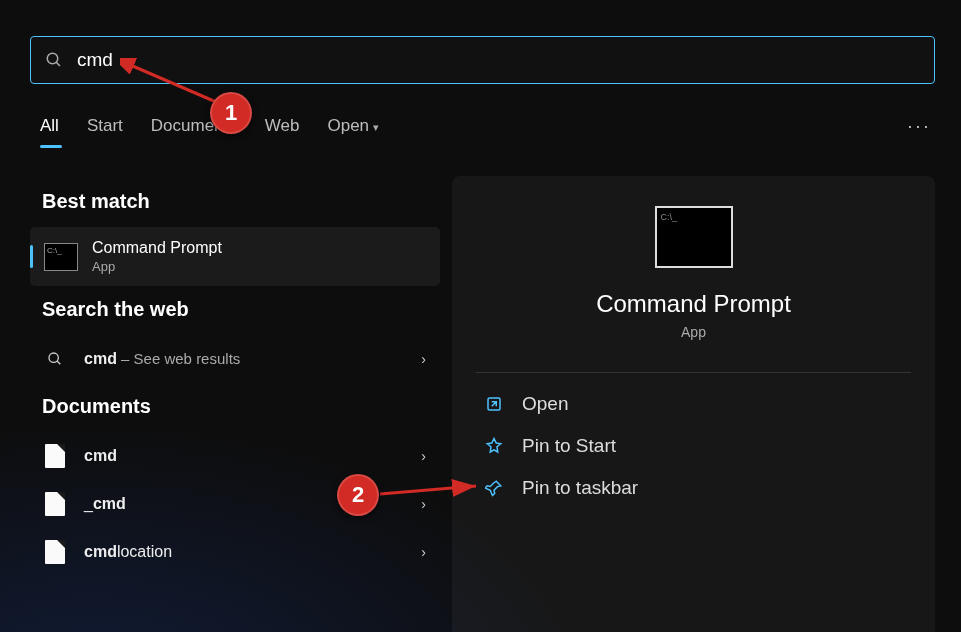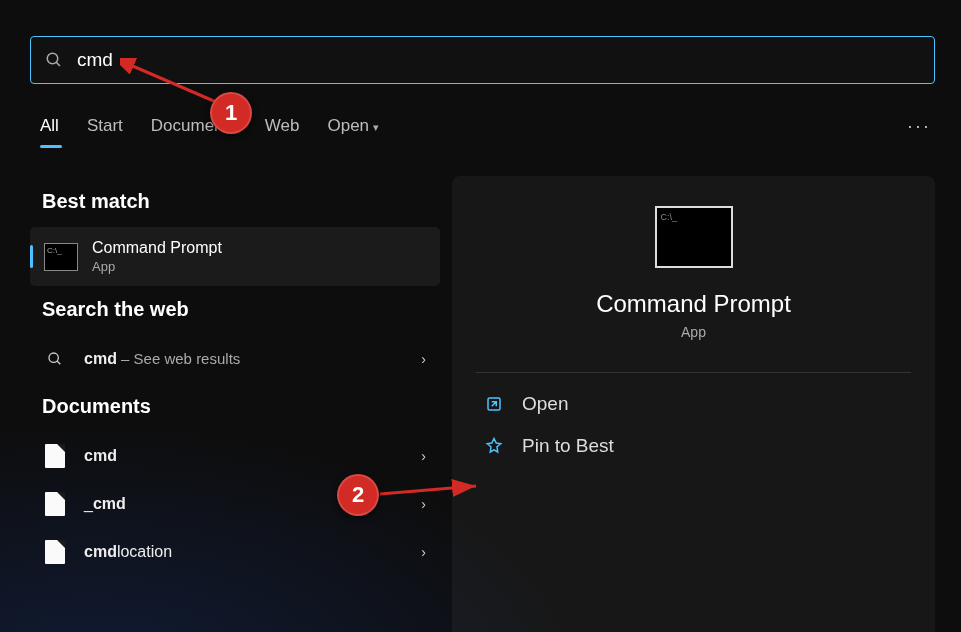--- a/index.html
+++ b/index.html
@@ -287,21 +287,29 @@
           </svg>
       </span>
       <span>Open</span>
     </div>
     <div class="action">
       <span class="aicon">
         <svg viewBox="0 0 24 24" width="18" height="18" fill="none" stroke="currentColor" stroke-width="2">
             <path d="M12 2l3 6 6 1-5 4 1 7-5-3-5 3 1-7-5-4 6-1z"></path>
           </svg>
       </span>
-      <span>Pin to Best</span>
+      <span>Pin to Start</span>
+    </div>
+    <div class="action">
+      <span class="aicon">
+        <svg viewBox="0 0 24 24" width="18" height="18" fill="none" stroke="currentColor" stroke-width="2">
+            <path d="M15 3l6 6-4 1-5 5 1 4-3 3-3-7-7-3 3-3 4 1 5-5z"></path>
+          </svg>
+      </span>
+      <span>Pin to taskbar</span>
     </div>
   </div>
 </div>
 
 <div class="badge" style="left:210px; top:92px;">1</div>
 <svg class="arrow" style="left:120px; top:58px;" width="130" height="70">
   <defs>
       <marker id="ah1" markerWidth="10" markerHeight="10" refX="2" refY="3" orient="auto">
         <path d="M0,0 L0,6 L8,3 z" fill="#d22a24"></path>
       </marker>

